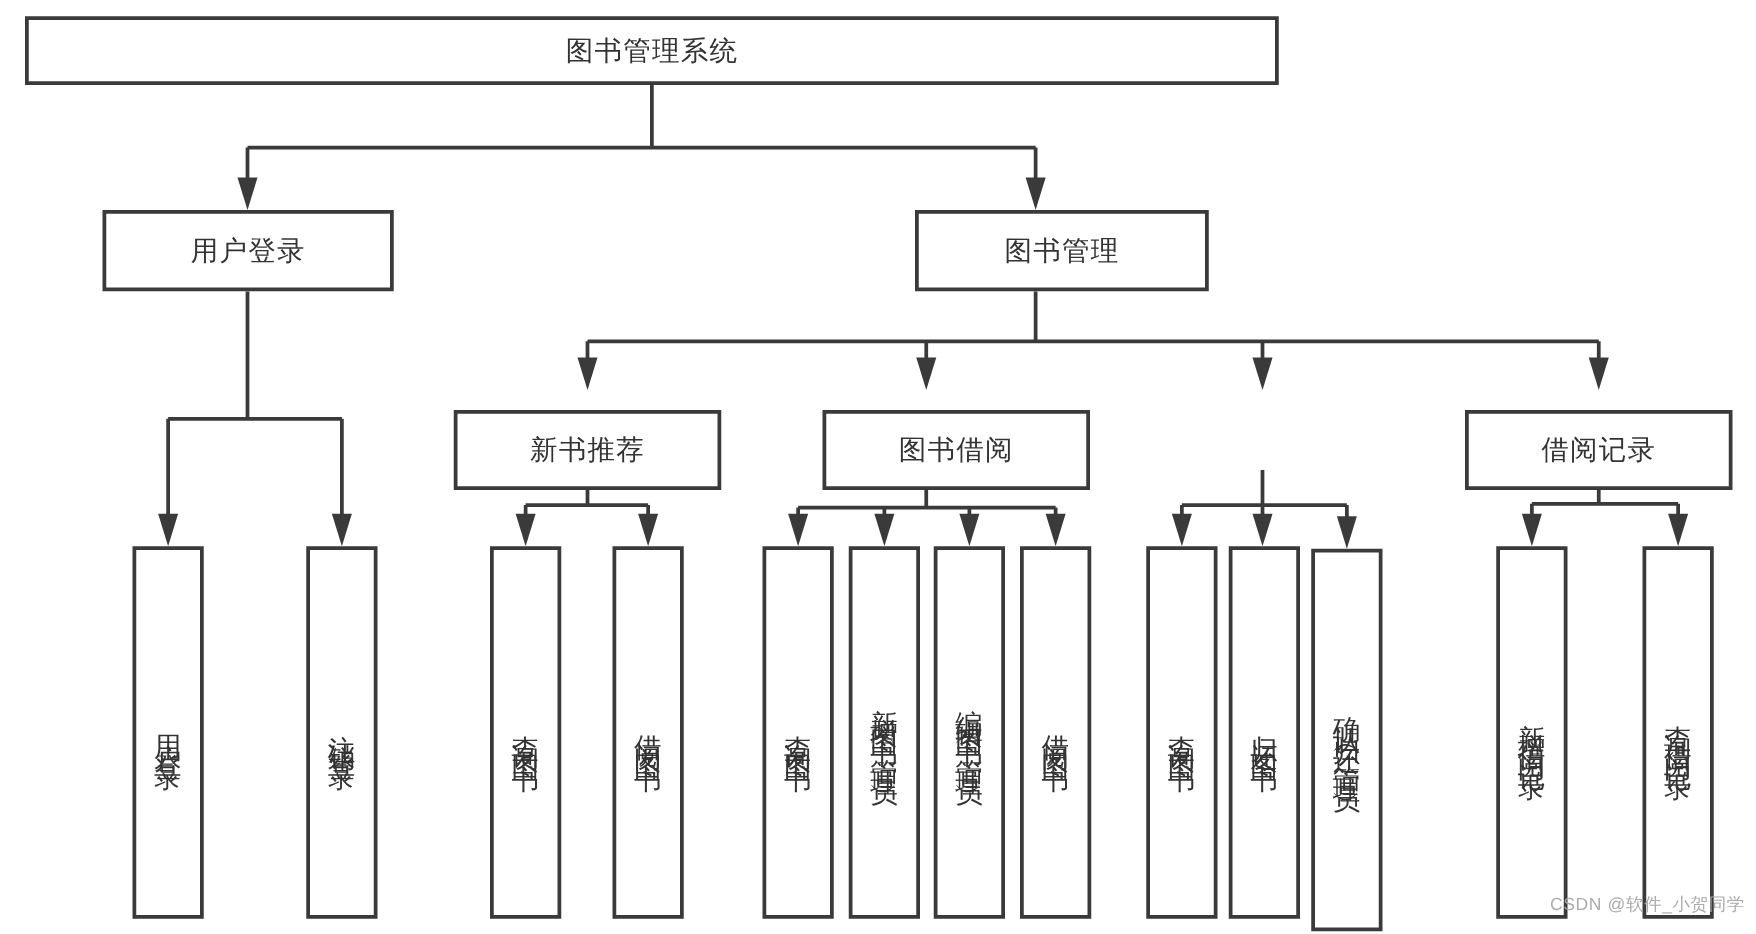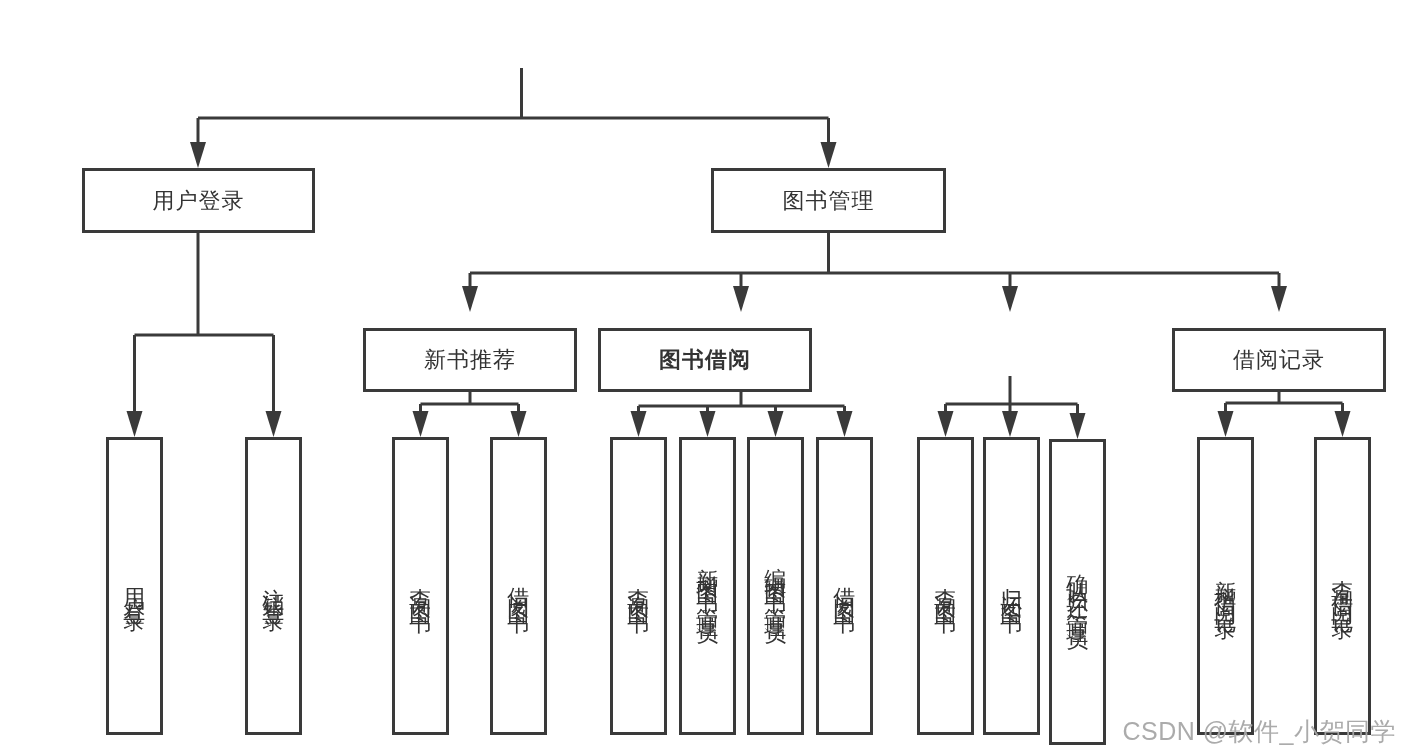--- a/index.html
+++ b/index.html
@@ -43,25 +43,25 @@
     text-orientation: mixed;
     font-size: 22px;
     line-height: 1.15;
     letter-spacing: 8px;
     white-space: nowrap;
   }
   
   .n-root   { left: 20px;   top: 13px;  width: 1003px; height: 55px; }
   
   .n-login  { left: 82px;   top: 168px; width: 233px;  height: 65px; }
-  .n-mgmt   { left: 711px;  top: 168px; width: 235px;  height: 65px; }
+  .n-mgmt   { left: 732px;  top: 168px; width: 235px;  height: 65px; }
   
   .n-l2     { top: 312px; width: 214px; height: 64px; margin-top: 16px; }
   .n-rec    { left: 363px; }
-  .n-bor    { left: 598px; font-weight: bold; }
+  .n-bor    { left: 658px; }
   .n-cur    { left: 903px; }
   .n-his    { left: 1172px; }
   
   .leaf     { top: 437px; width: 57px; height: 298px; }
   .lf-a1 { left: 106px; }
   .lf-a2 { left: 245px; }
   .lf-b1 { left: 392px; }
   .lf-b2 { left: 490px; }
   .lf-c1 { left: 610px; }
   .lf-c2 { left: 679px; }
@@ -69,21 +69,21 @@
   .lf-c4 { left: 816px; }
   .lf-d1 { left: 917px; }
   .lf-d2 { left: 983px; }
   .lf-d3 { left: 1049px; top: 439px; height: 306px; }
   .lf-e1 { left: 1197px; }
   .lf-e2 { left: 1314px; }
   #watermark {
     position: absolute;
     top: 715px;
     right: 9px;
-    font-size: 25px;
+    font-size: 14px;
     letter-spacing: 0.5px;
     color: rgba(166, 166, 166, 0.95);
     white-space: nowrap;
     z-index: 5;
   }
 </style>
 </head>
 <body>
 
 <div id="stage">
@@ -147,20 +147,23 @@
       <polygon points="767.5,411 783.5,411 775.5,437"></polygon>
       <polygon points="836.5,411 852.5,411 844.5,437"></polygon>
       <polygon points="937.5,411 953.5,411 945.5,437"></polygon>
       <polygon points="1002,411 1018,411 1010,437"></polygon>
       <polygon points="1069.5,413 1085.5,413 1077.5,439"></polygon>
       <polygon points="1217.5,411 1233.5,411 1225.5,437"></polygon>
       <polygon points="1334.5,411 1350.5,411 1342.5,437"></polygon>
     </g>
   </svg>
 
+  <div class="box n-root">
+    <span class="hlabel">图书管理系统</span>
+  </div>
 
   <div class="box n-login">
     <span class="hlabel">用户登录</span>
   </div>
   <div class="box n-mgmt">
     <span class="hlabel">图书管理</span>
   </div>
 
   <div class="box n-l2 n-rec">
     <span class="hlabel">新书推荐</span>

